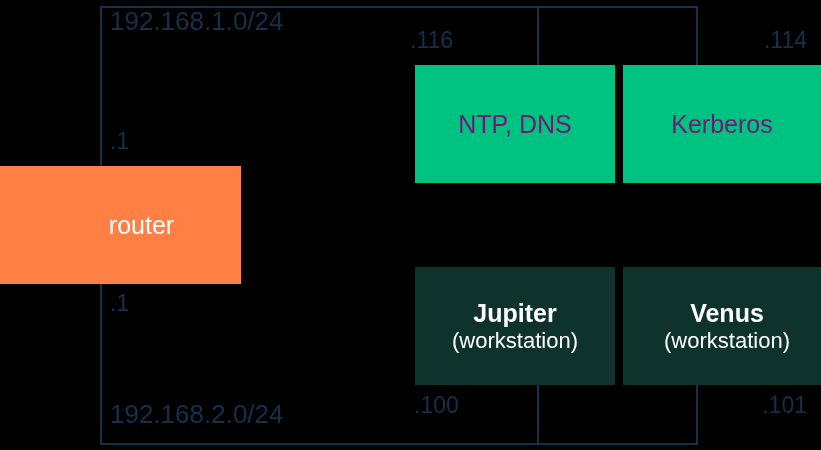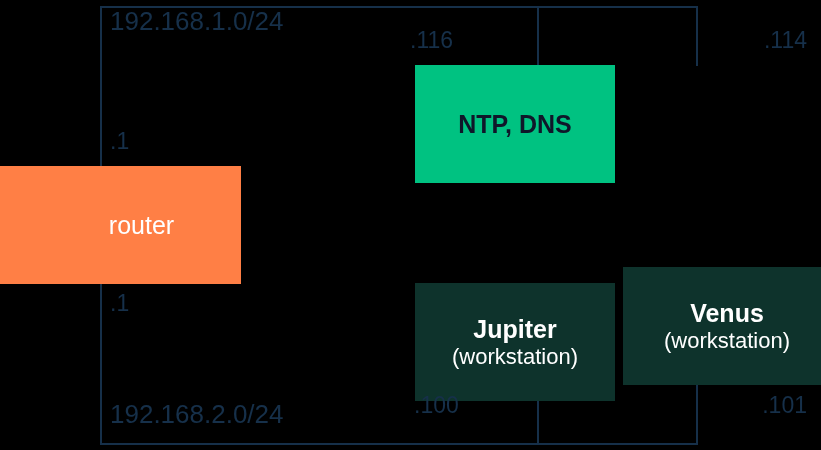--- a/index.html
+++ b/index.html
@@ -41,23 +41,23 @@
     line-height: 1.15;
   }
   .node-router {
     background: #FF7F45;
     color: #FFFFFF;
     font-size: 25px;
     font-weight: 400;
   }
   .node-service {
     background: #00C281;
-    color: #0f172a;
+    color: #701a75;
     font-size: 25px;
-    font-weight: 700;
+    font-weight: 400;
   }
   .node-workstation {
     background: #0E332C;
     color: #FFFFFF;
   }
   .ws-name {
     font-size: 25px;
     font-weight: 700;
   }
   .ws-sub {
@@ -110,22 +110,25 @@
   </div>
 
   <div class="label" style="left:410px; top:27px;">.116</div>
 
   <div class="label label-ip-right" style="right:14px; top:27px;">.114</div>
 
   <div class="node node-service" style="left:415px; top:65px; width:200px; height:118px;">
     <span>NTP, DNS</span>
   </div>
 
+  <div class="node node-service" style="left:623px; top:65px; width:198px; height:118px;">
+    <span>Kerberos</span>
+  </div>
 
-  <div class="node node-workstation" style="left:415px; top:283px; width:200px; height:118px;">
+  <div class="node node-workstation" style="left:415px; top:267px; width:200px; height:118px;">
     <span class="ws-name">Jupiter</span>
     <span class="ws-sub">(workstation)</span>
   </div>
 
   <div class="node node-workstation" style="left:623px; top:267px; width:208px; height:118px;">
     <span class="ws-name">Venus</span>
     <span class="ws-sub">(workstation)</span>
   </div>
 
   <div class="label" style="left:414px; top:392px;">.100</div>

